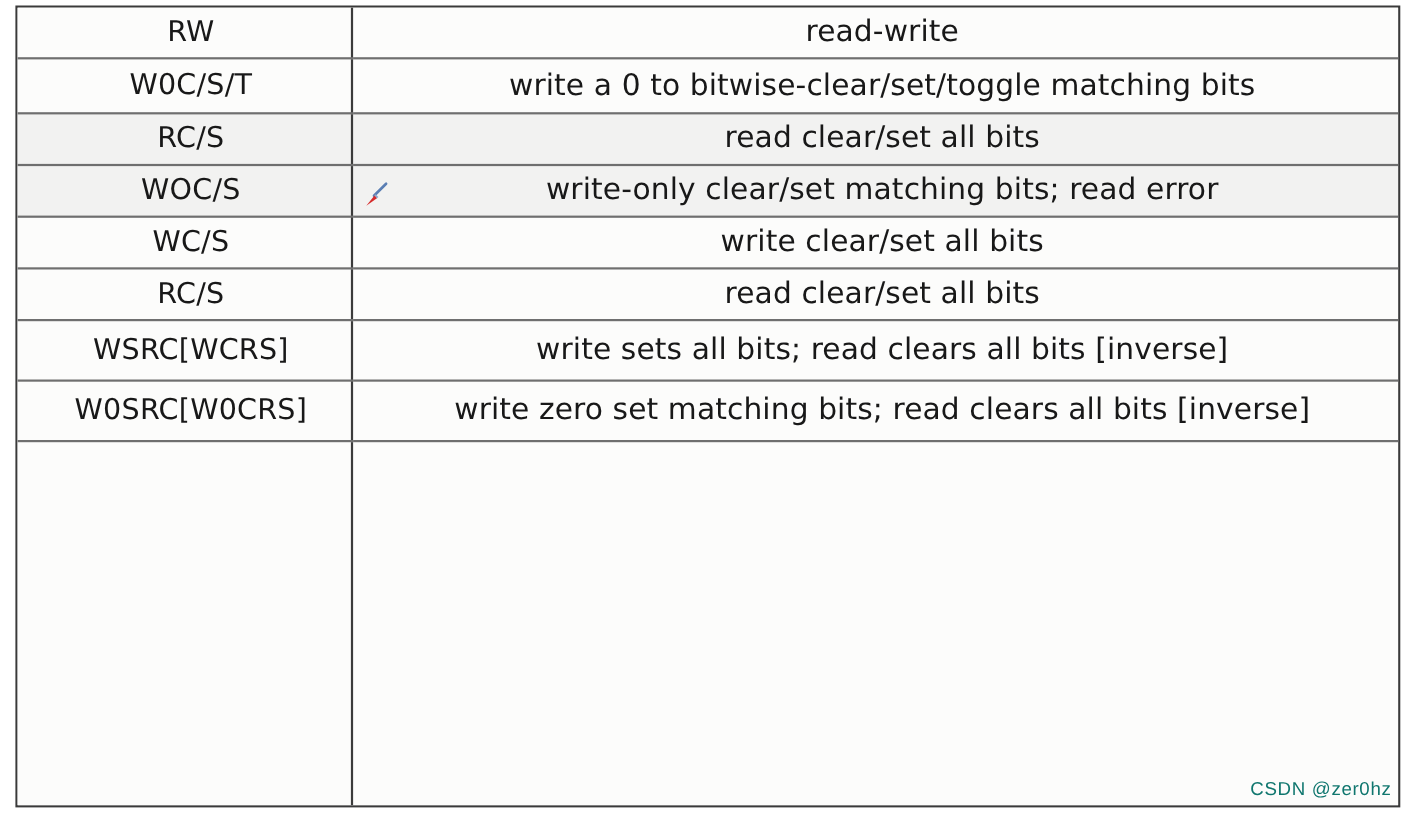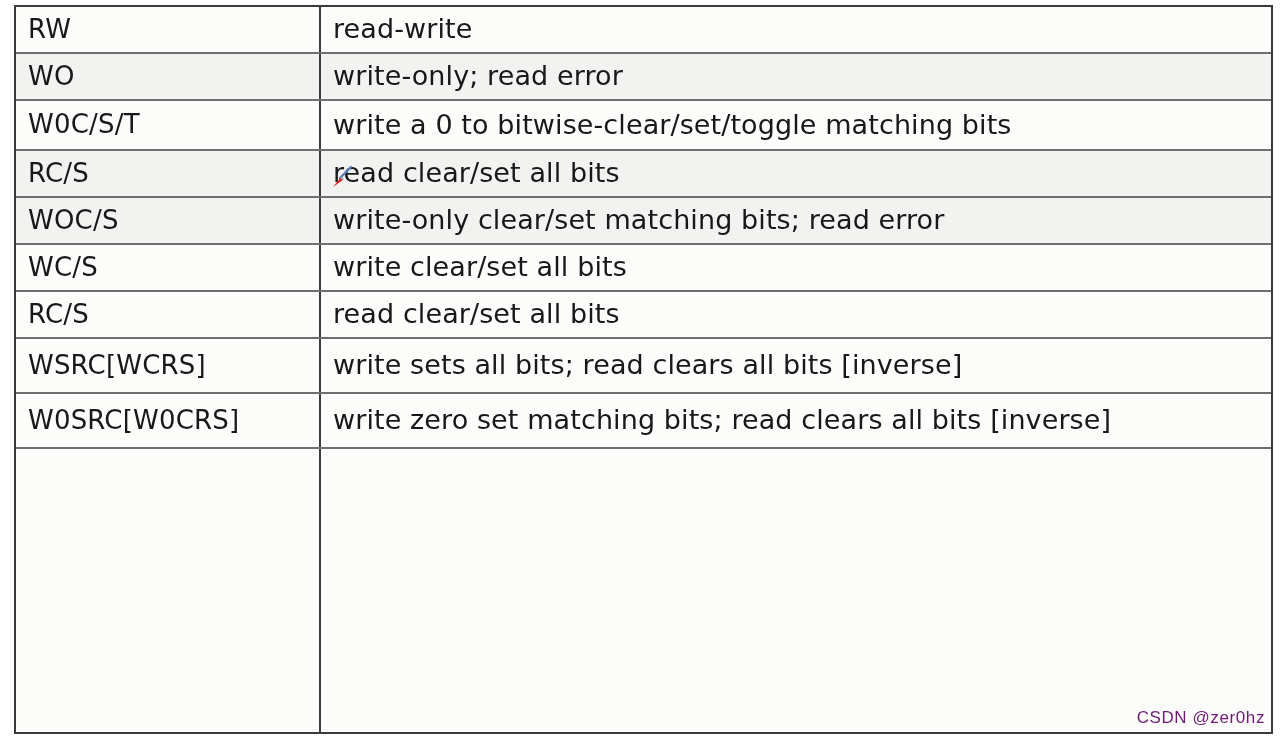--- a/index.html
+++ b/index.html
@@ -18,20 +18,21 @@
 
   .table-wrap {
     position: absolute;
     left: 14px;
     top: 5px;
     width: 1259px;
     height: 729px;
     box-sizing: border-box;
     border: 2px solid #3a3a3a;
     background: #fdfdfc;
+    text-align: center;
   }
 
   table.access-table {
     width: 100%;
     height: 100%;
     border-collapse: collapse;
     table-layout: fixed;
     background: #fdfdfc;
   }
 
@@ -81,42 +82,38 @@
     height: 26px;
     pointer-events: none;
   }
 
   .watermark {
     position: absolute;
     right: 22px;
     bottom: 14px;
     font-family: "Liberation Sans", sans-serif;
     font-size: 17px;
-    color: #701a75;
+    color: #0f766e;
     letter-spacing: 0.6px;
     white-space: nowrap;
   }
 </style>
 </head>
 <body>
 
 <div class="table-wrap">
   <table class="access-table">
     <colgroup>
       <col class="col-code">
       <col class="col-desc">
     </colgroup>
     <tbody>
       <tr class="row-thin">
         <td class="code-cell">RW</td>
         <td class="desc-cell">read-write</td>
-      </tr>
-      <tr class="row-thin band">
-        <td class="code-cell">WO</td>
-        <td class="desc-cell">write-only; read error</td>
       </tr>
       <tr class="row-mid">
         <td class="code-cell">W0C/S/T</td>
         <td class="desc-cell">write a 0 to bitwise-clear/set/toggle matching bits</td>
       </tr>
       <tr class="row-thin band">
         <td class="code-cell">RC/S</td>
         <td class="desc-cell">read clear/set all bits</td>
       </tr>
       <tr class="row-thin band">

